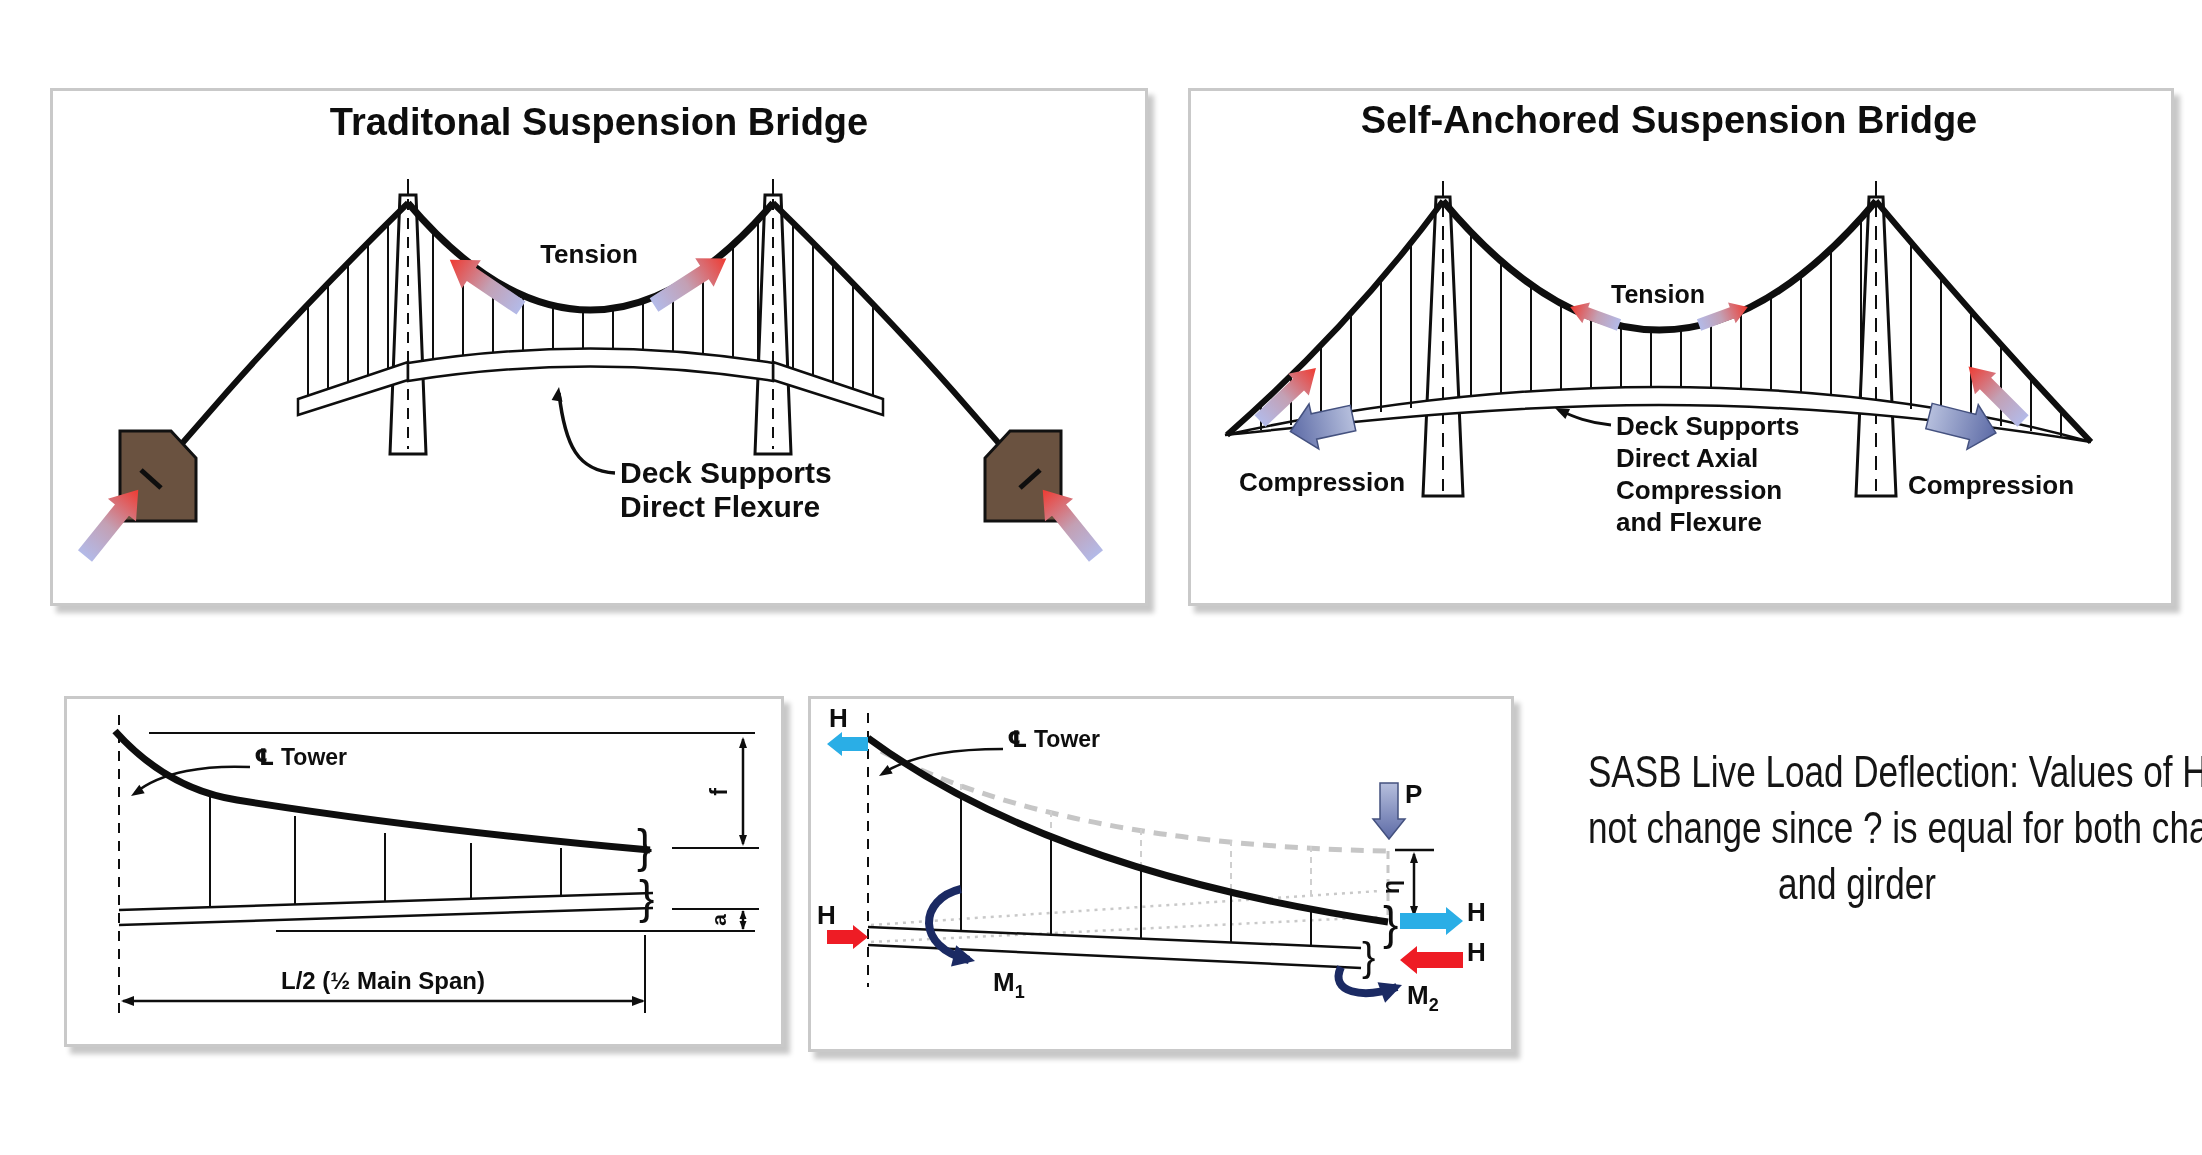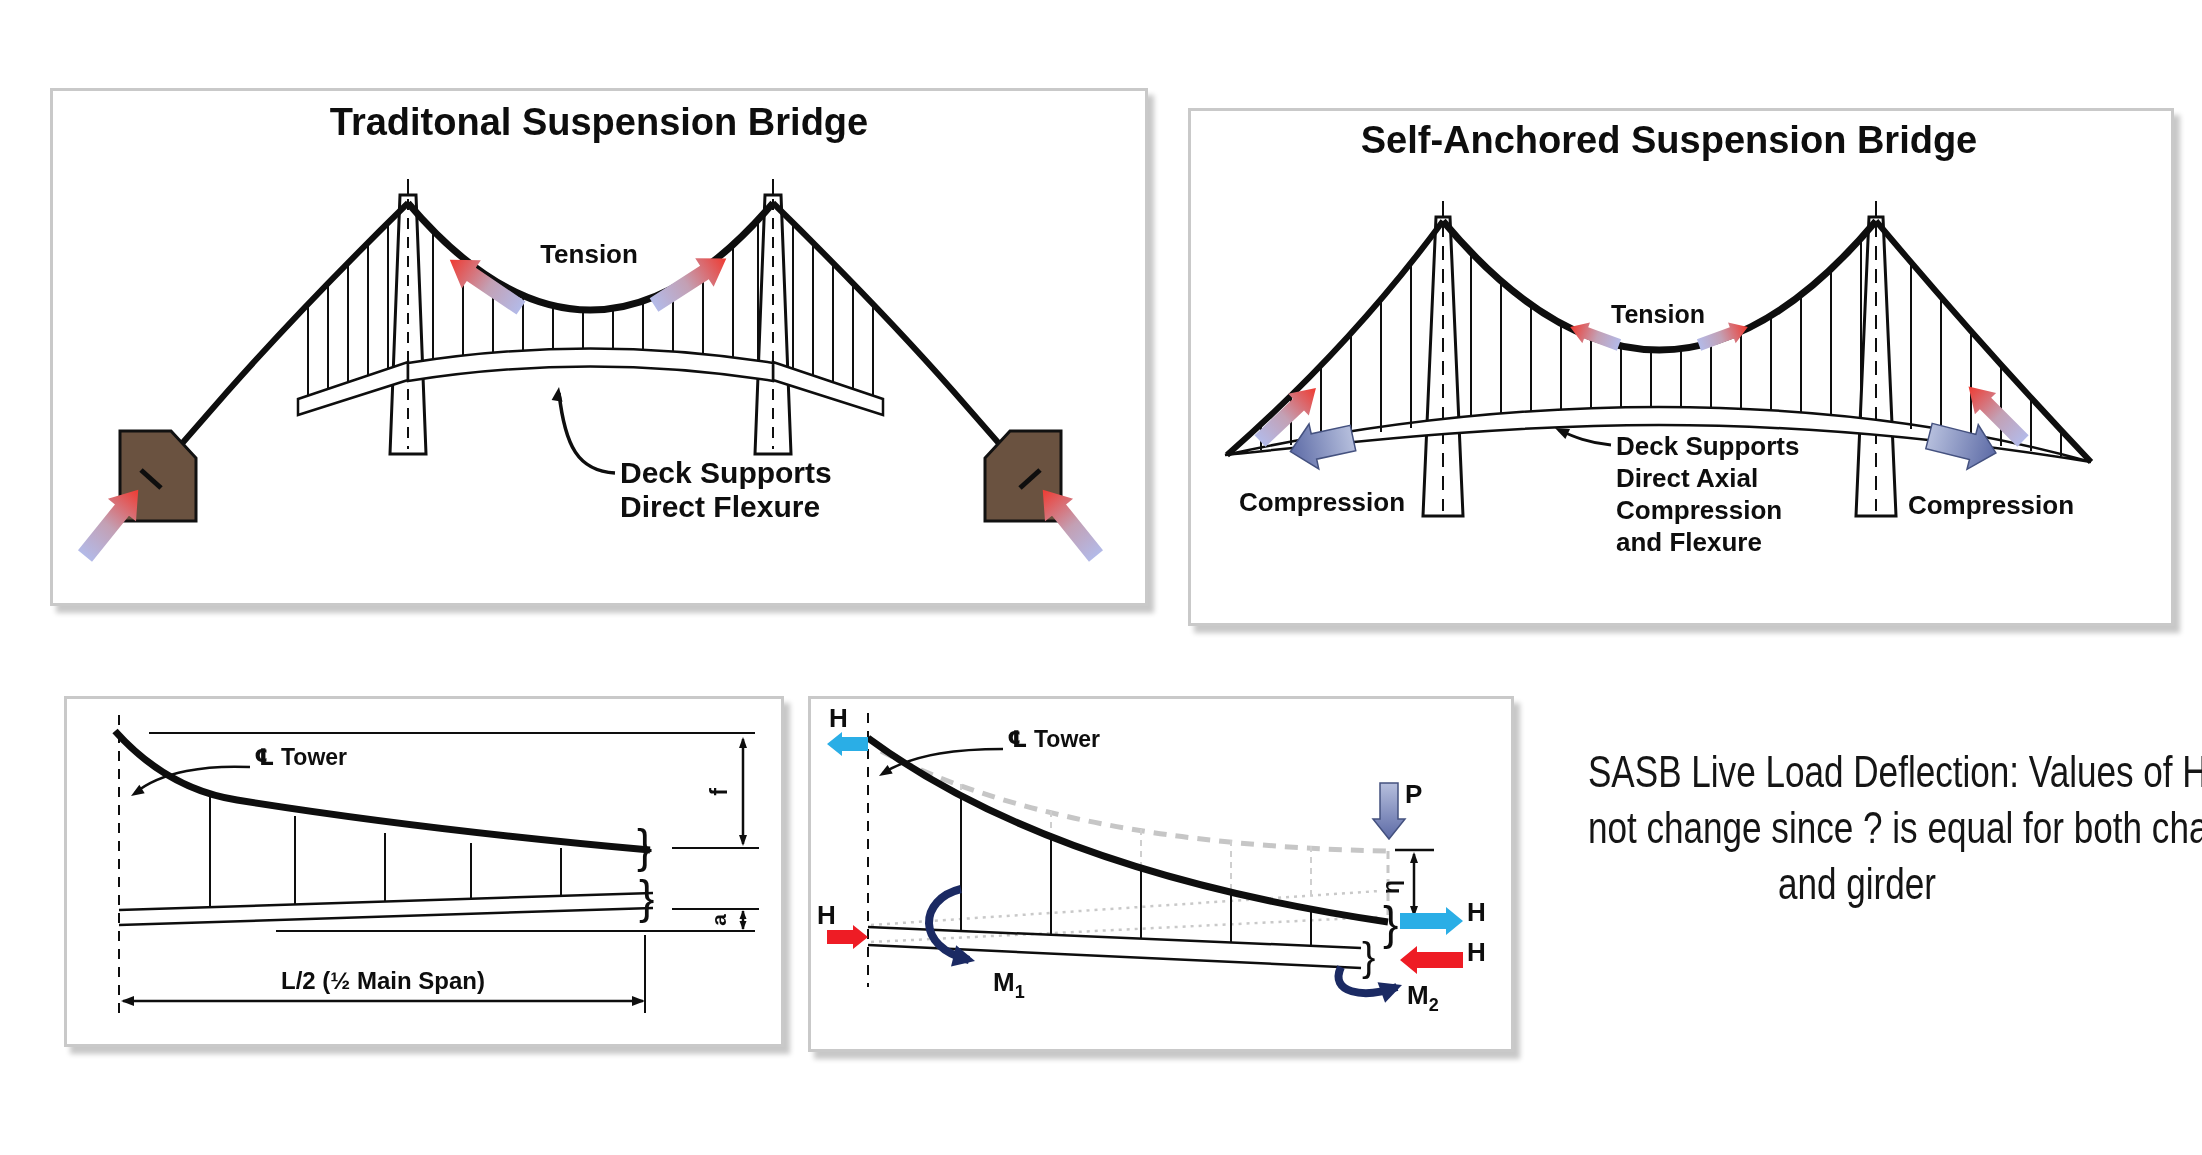--- a/index.html
+++ b/index.html
@@ -5,21 +5,21 @@
   html,body{margin:0;padding:0;background:#ffffff;}
   .stage{
     position:relative;width:2202px;height:1155px;background:#ffffff;overflow:hidden;
     font-family:"Liberation Sans","DejaVu Sans",sans-serif;color:#111;
   }
   .panel{
     position:absolute;background:#ffffff;border:3px solid #c9c9c9;
     box-shadow:6px 7px 5px rgba(0,0,0,0.22);
   }
   #panel-traditional{left:50px;top:88px;width:1092px;height:512px;}
-  #panel-self-anchored{left:1188px;top:88px;width:980px;height:512px;margin-top:20px;}
+  #panel-self-anchored{left:1188px;top:88px;width:980px;height:512px;}
   #panel-half-span{left:64px;top:696px;width:714px;height:345px;}
   #panel-live-load{left:808px;top:696px;width:700px;height:350px;}
   .panel svg{display:block;width:100%;height:100%;}
   svg text{font-family:"Liberation Sans","DejaVu Sans",sans-serif;fill:#0e0e0e;}
   .ttl{font-size:38px;font-weight:bold;}
   .lbl{font-size:26px;font-weight:bold;}
   .lbl-s{font-size:25px;font-weight:bold;}
   .dim{font-size:23px;font-weight:bold;}
   .brace{font-size:46px;font-weight:normal;fill:#0e0e0e;}
   #caption{

